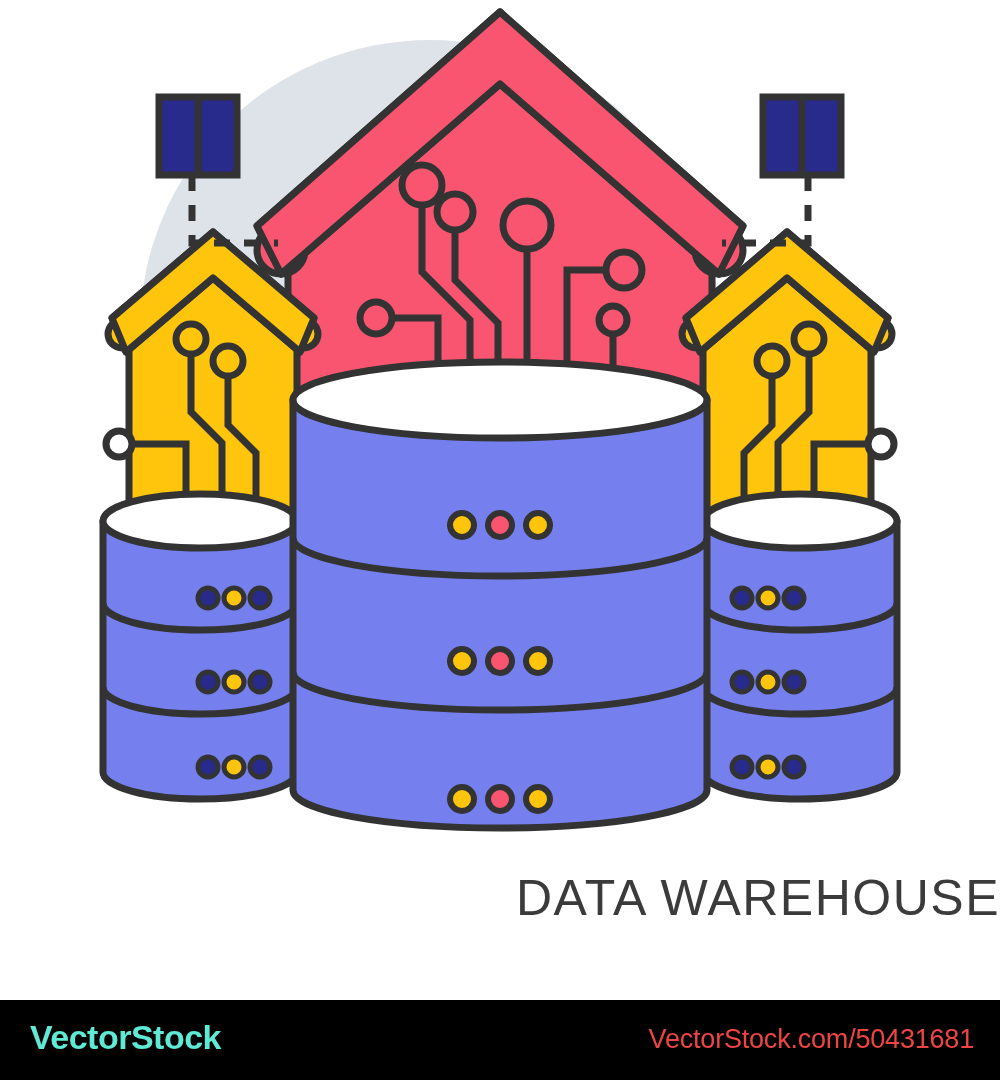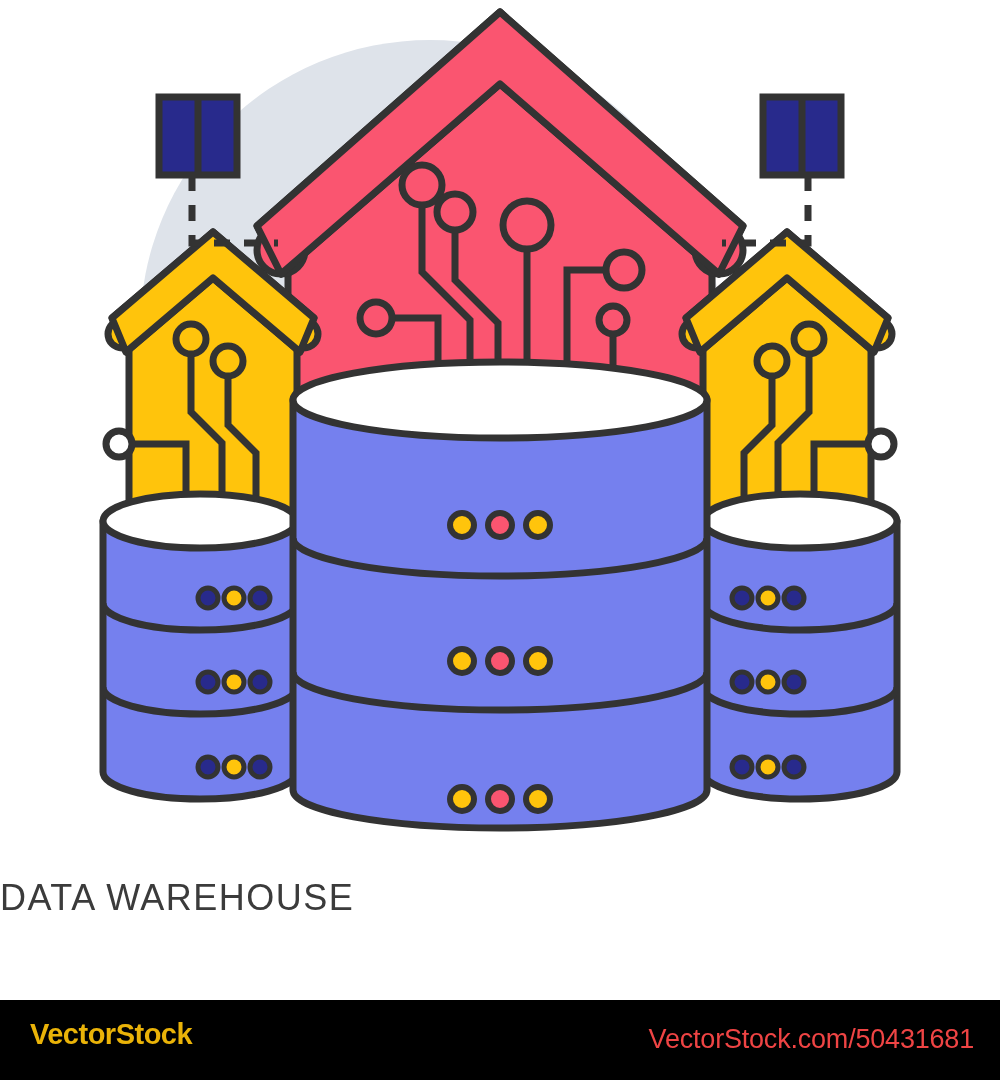--- a/index.html
+++ b/index.html
@@ -25,45 +25,45 @@
     top: 0;
     width: 1000px;
     height: 1000px;
     display: block;
   }
   #caption {
     position: absolute;
     left: 0;
     top: 866px;
     width: 1000px;
-    text-align: left;
-    font-family: "Liberation Sans", sans-serif;
-    font-size: 36px;
+    text-align: right;
+    font-family: "Liberation Sans", sans-serif;
+    font-size: 50px;
     font-weight: 400;
     letter-spacing: 1.5px;
     color: #3b3b3b;
     line-height: 64px;
     white-space: nowrap;
   }
   #footer-bar {
     position: absolute;
     left: 0;
     top: 1000px;
     width: 1000px;
     height: 80px;
     background: #000000;
   }
   #footer-brand {
     position: absolute;
     left: 30px;
     top: 18px;
     font-family: "Liberation Sans", sans-serif;
-    font-size: 29px;
+    font-size: 34px;
     font-weight: 700;
-    color: #eab308;
+    color: #5eead4;
     letter-spacing: -0.5px;
   }
   #footer-url {
     position: absolute;
     right: 26px;
     top: 24px;
     font-family: "Liberation Sans", sans-serif;
     font-size: 27px;
     font-weight: 400;
     color: #ef4444;

